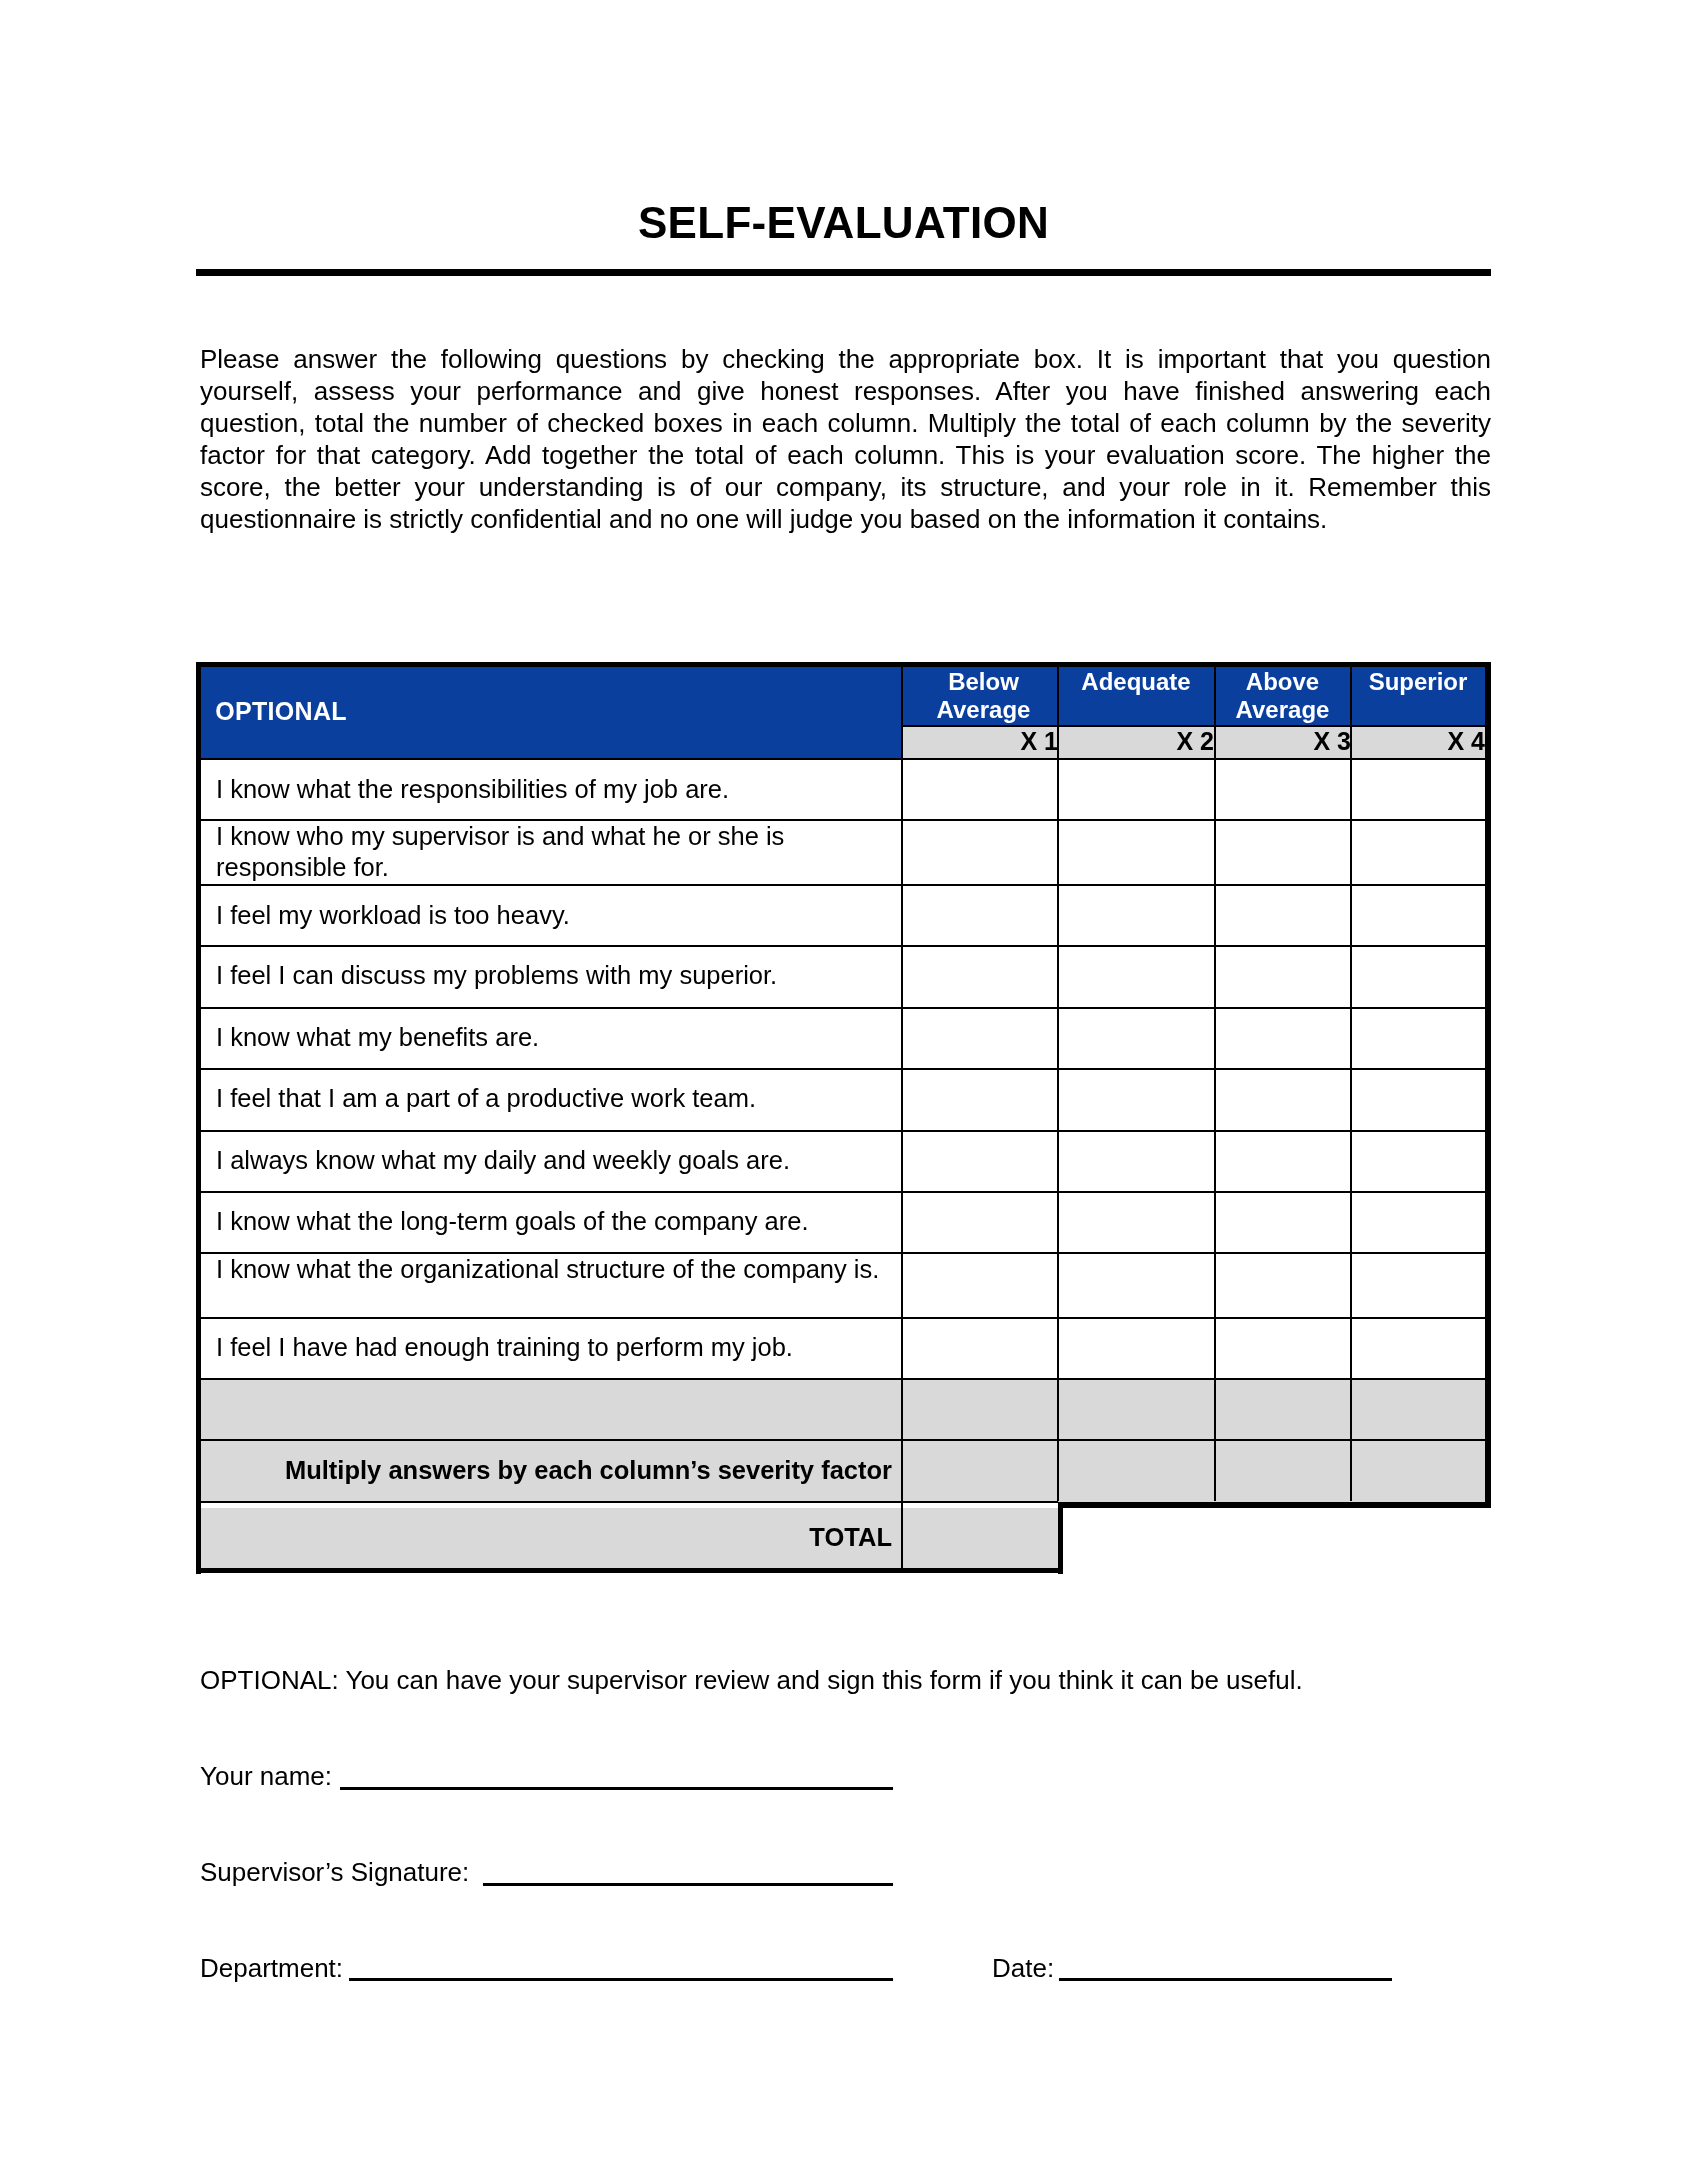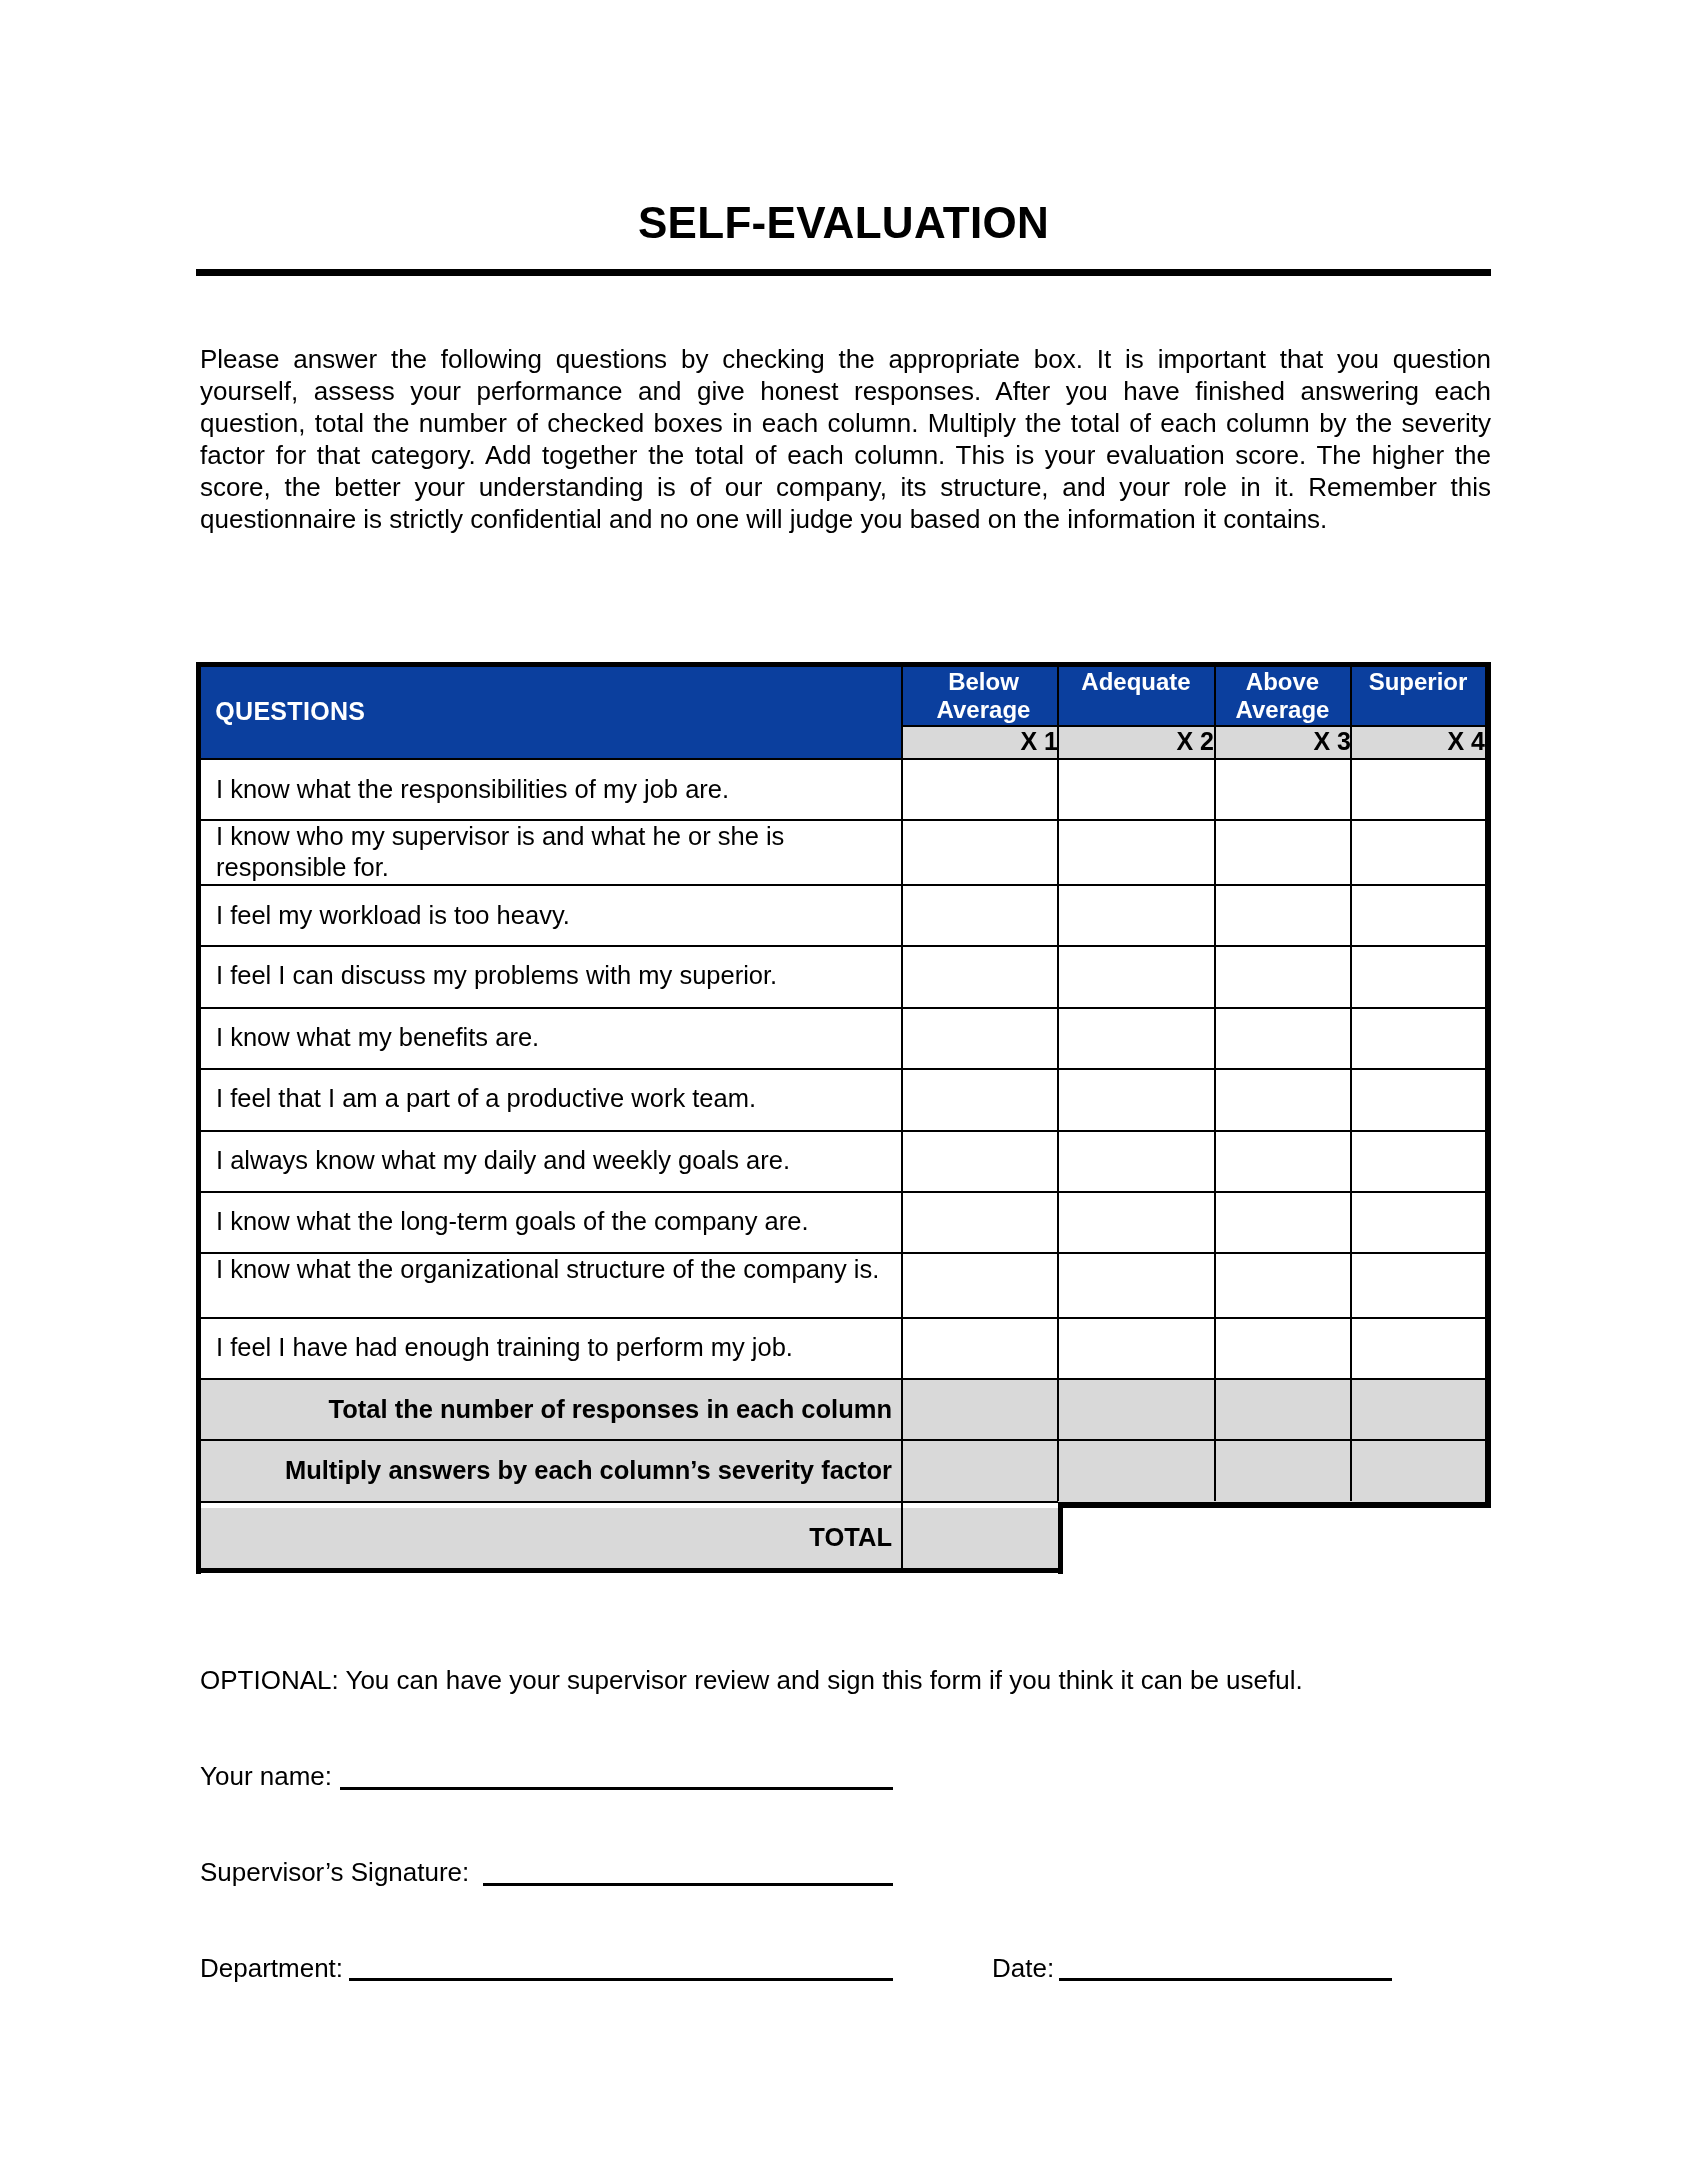--- a/index.html
+++ b/index.html
@@ -37,21 +37,21 @@
 <body>
 
 <div id="title" class="abs">SELF-EVALUATION</div>
 <div id="title-rule" class="abs"></div>
 
 <div id="intro" class="abs">Please answer the following questions by checking the appropriate box. It is important that you question yourself, assess your performance and give honest responses. After you have finished answering each question, total the number of checked boxes in each column. Multiply the total of each column by the severity factor for that category. Add together the total of each column. This is your evaluation score. The higher the score, the better your understanding is of our company, its structure, and your role in it. Remember this questionnaire is strictly confidential and no one will judge you based on the information it contains.</div>
 
 <div id="eval-table" class="abs">
 
   <div class="cell blue" style="left:5.3px; top:5.3px; width:701px; height:92px;">
-    <div style="position:absolute; left:14px; top:29px; font-weight:bold; font-size:25px; line-height:30px; letter-spacing:0.3px;">QUESTIONS</div>
+    <div style="position:absolute; left:14px; top:29px; font-weight:bold; font-size:25px; line-height:30px; letter-spacing:0.3px;">OPTIONAL</div>
   </div>
 
   <div class="cell blue" style="left:706px; top:5.3px; width:156px; height:58px;">
     <div class="hdr-col" style="left:0; right:0; top:0.7px;padding-left:7px;">
       <div>Below</div>
       <div>Average</div>
     </div>
   </div>
   <div class="cell blue" style="left:862px; top:5.3px; width:156px; height:58px;">
     <div class="hdr-col" style="left:0; right:0; top:0.7px;">
@@ -149,21 +149,20 @@
     </div>
 
   <div class="cell gray" style="left:5.3px; top:717px; width:1284px; height:62px;">
     
   </div>
   <div class="cell gray" style="left:5.3px; top:778px; width:1284px; height:62px;">
   </div>
   <div class="cell gray" style="left:5.3px; top:846px; width:857px; height:61px;">
   </div>
 
-  <div class="sum-label" style="right:599px; top:732px;">Total the number of responses in each column</div>
   <div class="sum-label" style="right:599px; top:793px;">Multiply answers by each column’s severity factor</div>
   <div class="sum-label" style="right:599px; top:860px;">TOTAL</div>
 
   <div id="summary-boxes">
       <div class="answer-box" style="left: 706px; top: 717px; width: 156px; height: 62px;"></div>
       <div class="answer-box" style="left: 862px; top: 717px; width: 156px; height: 62px;"></div>
       <div class="answer-box" style="left: 1018px; top: 717px; width: 137px; height: 62px;"></div>
       <div class="answer-box" style="left: 1155px; top: 717px; width: 134px; height: 62px;"></div>
       <div class="answer-box" style="left: 706px; top: 778px; width: 156px; height: 62px;"></div>
       <div class="answer-box" style="left: 862px; top: 778px; width: 156px; height: 62px;"></div>

